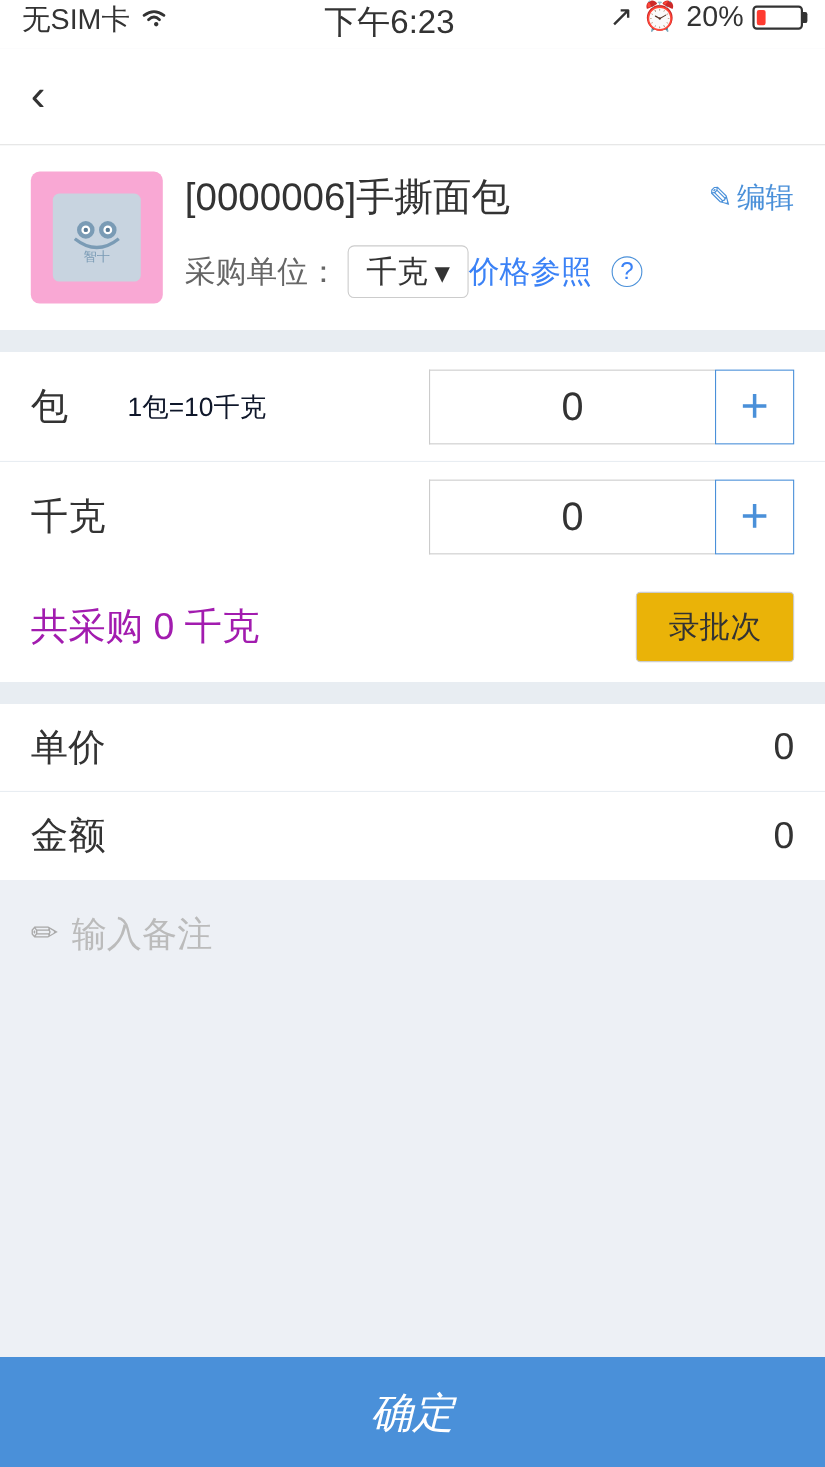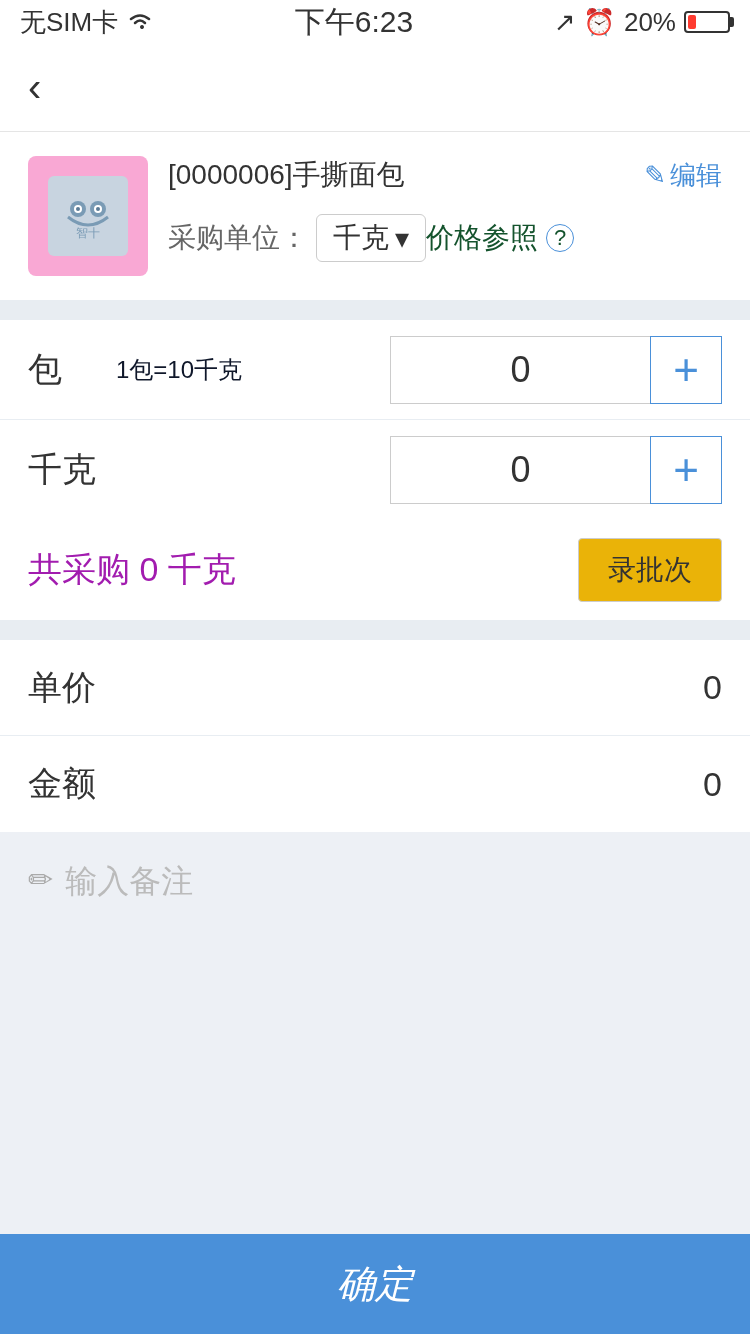--- a/index.html
+++ b/index.html
@@ -12,21 +12,21 @@
       font-size: 32px;
       color: #333;
     }
 
     
     .status-bar {
       width: 750px;
       height: 44px;
       background: #fff;
       display: flex;
-      align-items: center;
+      align-items: flex-start;
       justify-content: space-between;
       padding: 0 20px;
       font-size: 26px;
       color: #333;
     }
     .status-left { display: flex; align-items: center; gap: 8px; }
     .status-center { font-size: 30px; font-weight: 500; }
     .status-right { display: flex; align-items: center; gap: 8px; font-size: 26px; }
     .battery {
       width: 46px; height: 22px;
@@ -111,21 +111,21 @@
     }
     .product-info {
       flex: 1;
     }
     .product-header {
       display: flex;
       justify-content: space-between;
       align-items: center;
     }
     .product-name {
-      font-size: 28px;
+      font-size: 35px;
       color: #333;
       font-weight: 500;
     }
     .edit-btn {
       font-size: 26px;
       color: #4a90d9;
       display: flex;
       align-items: center;
       gap: 4px;
       cursor: pointer;
@@ -150,24 +150,24 @@
       font-size: 28px;
       color: #333;
       background: #fff;
       display: flex;
       align-items: center;
       gap: 6px;
       cursor: pointer;
     }
     .price-ref {
       font-size: 28px;
-      color: #14532d;
-      display: flex;
-      align-items: center;
-      gap: 8px;
+      color: #3b82f6;
+      display: flex;
+      align-items: center;
+      gap: 18px;
       cursor: pointer;
     }
 
     
     .divider-section {
       height: 20px;
       background: #e8edf2;
     }
 
     
@@ -253,21 +253,21 @@
     
     .price-section {
       background: #fff;
       margin-top: 0;
     }
     .price-row {
       display: flex;
       align-items: center;
       justify-content: space-between;
       padding: 0 28px;
-      height: 96px;
+      height: 80px;
       border-bottom: 1px solid #e8edf2;
     }
     .price-row:last-child {
       border-bottom: none;
     }
     .price-label {
       font-size: 34px;
       color: #333;
     }
     .price-value {

